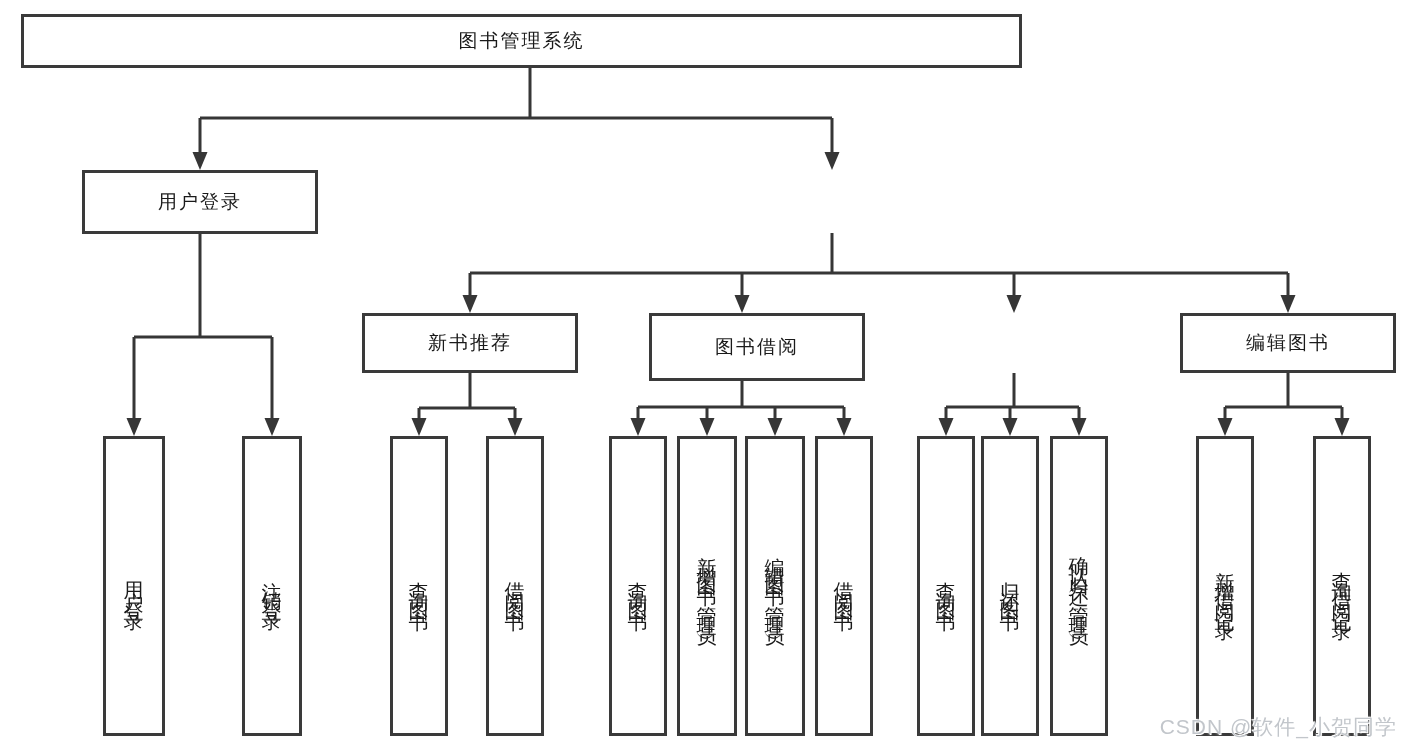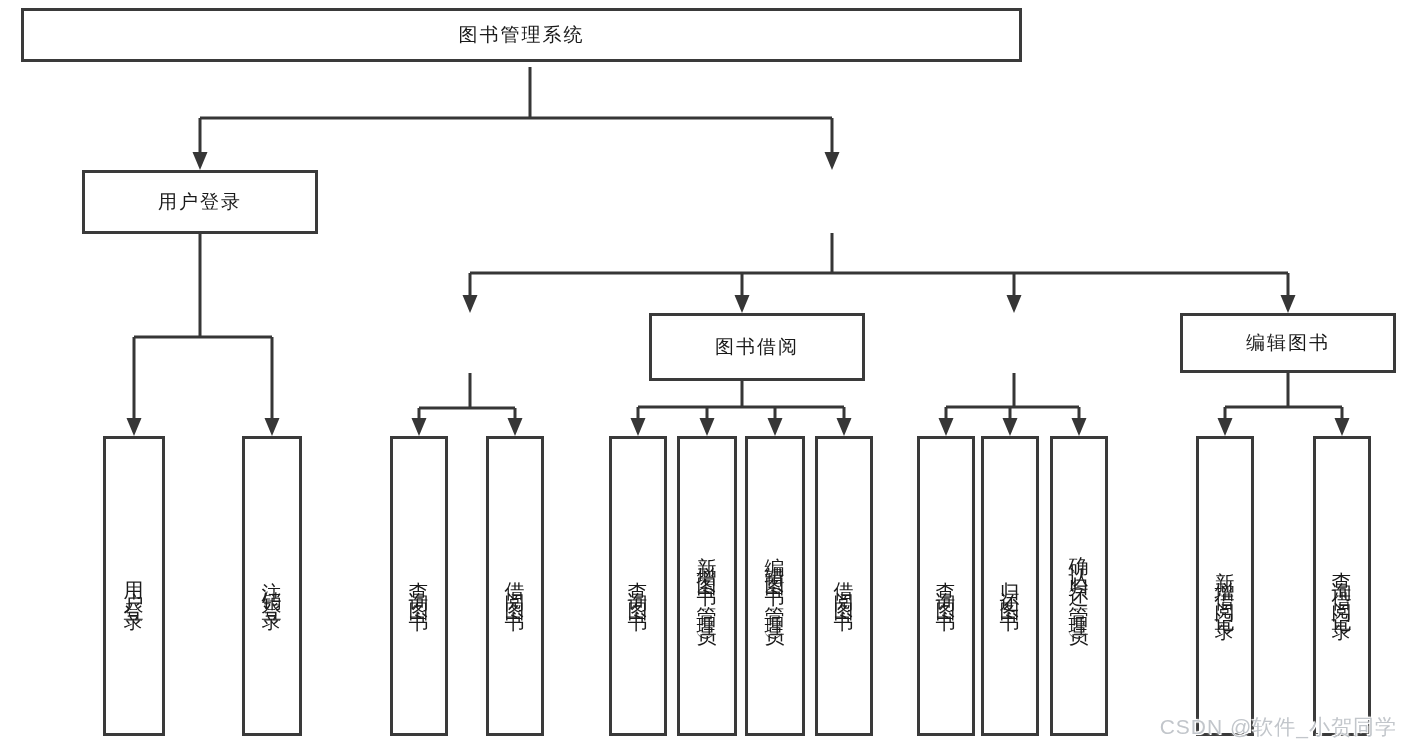--- a/index.html
+++ b/index.html
@@ -101,28 +101,31 @@
       <polygon points="1002.5,418 1017.5,418 1010,436"></polygon>
       <polygon points="1071.5,418 1086.5,418 1079,436"></polygon>
     </g>
     <g>
       <path d="M1288,373 V407 M1225,407 H1342 M1225,407 V418 M1342,407 V418"></path>
       <polygon points="1217.5,418 1232.5,418 1225,436"></polygon>
       <polygon points="1334.5,418 1349.5,418 1342,436"></polygon>
     </g>
   </svg>
 
-  <div class="box h-box" style="left:21px;top:8px;width:1001px;height:54px">
+  <div class="box h-box" style="left:21px;top:14px;width:1001px;height:54px">
     <span class="label">图书管理系统</span>
   </div>
 
   <div class="box h-box" style="left:82px;top:170px;width:236px;height:64px">
     <span class="label">用户登录</span>
   </div>
 
+  <div class="box h-box" style="left:362px;top:313px;width:216px;height:60px">
+    <span class="label">新书推荐</span>
+  </div>
   <div class="box h-box" style="left:649px;top:313px;width:216px;height:68px">
     <span class="label">图书借阅</span>
   </div>
   <div class="box h-box" style="left:1180px;top:313px;width:216px;height:60px">
     <span class="label">编辑图书</span>
   </div>
 
   <div class="box v-box" style="left:103px;top:436px;width:62px;height:300px">
     <span class="label">用户登录</span>
   </div>

